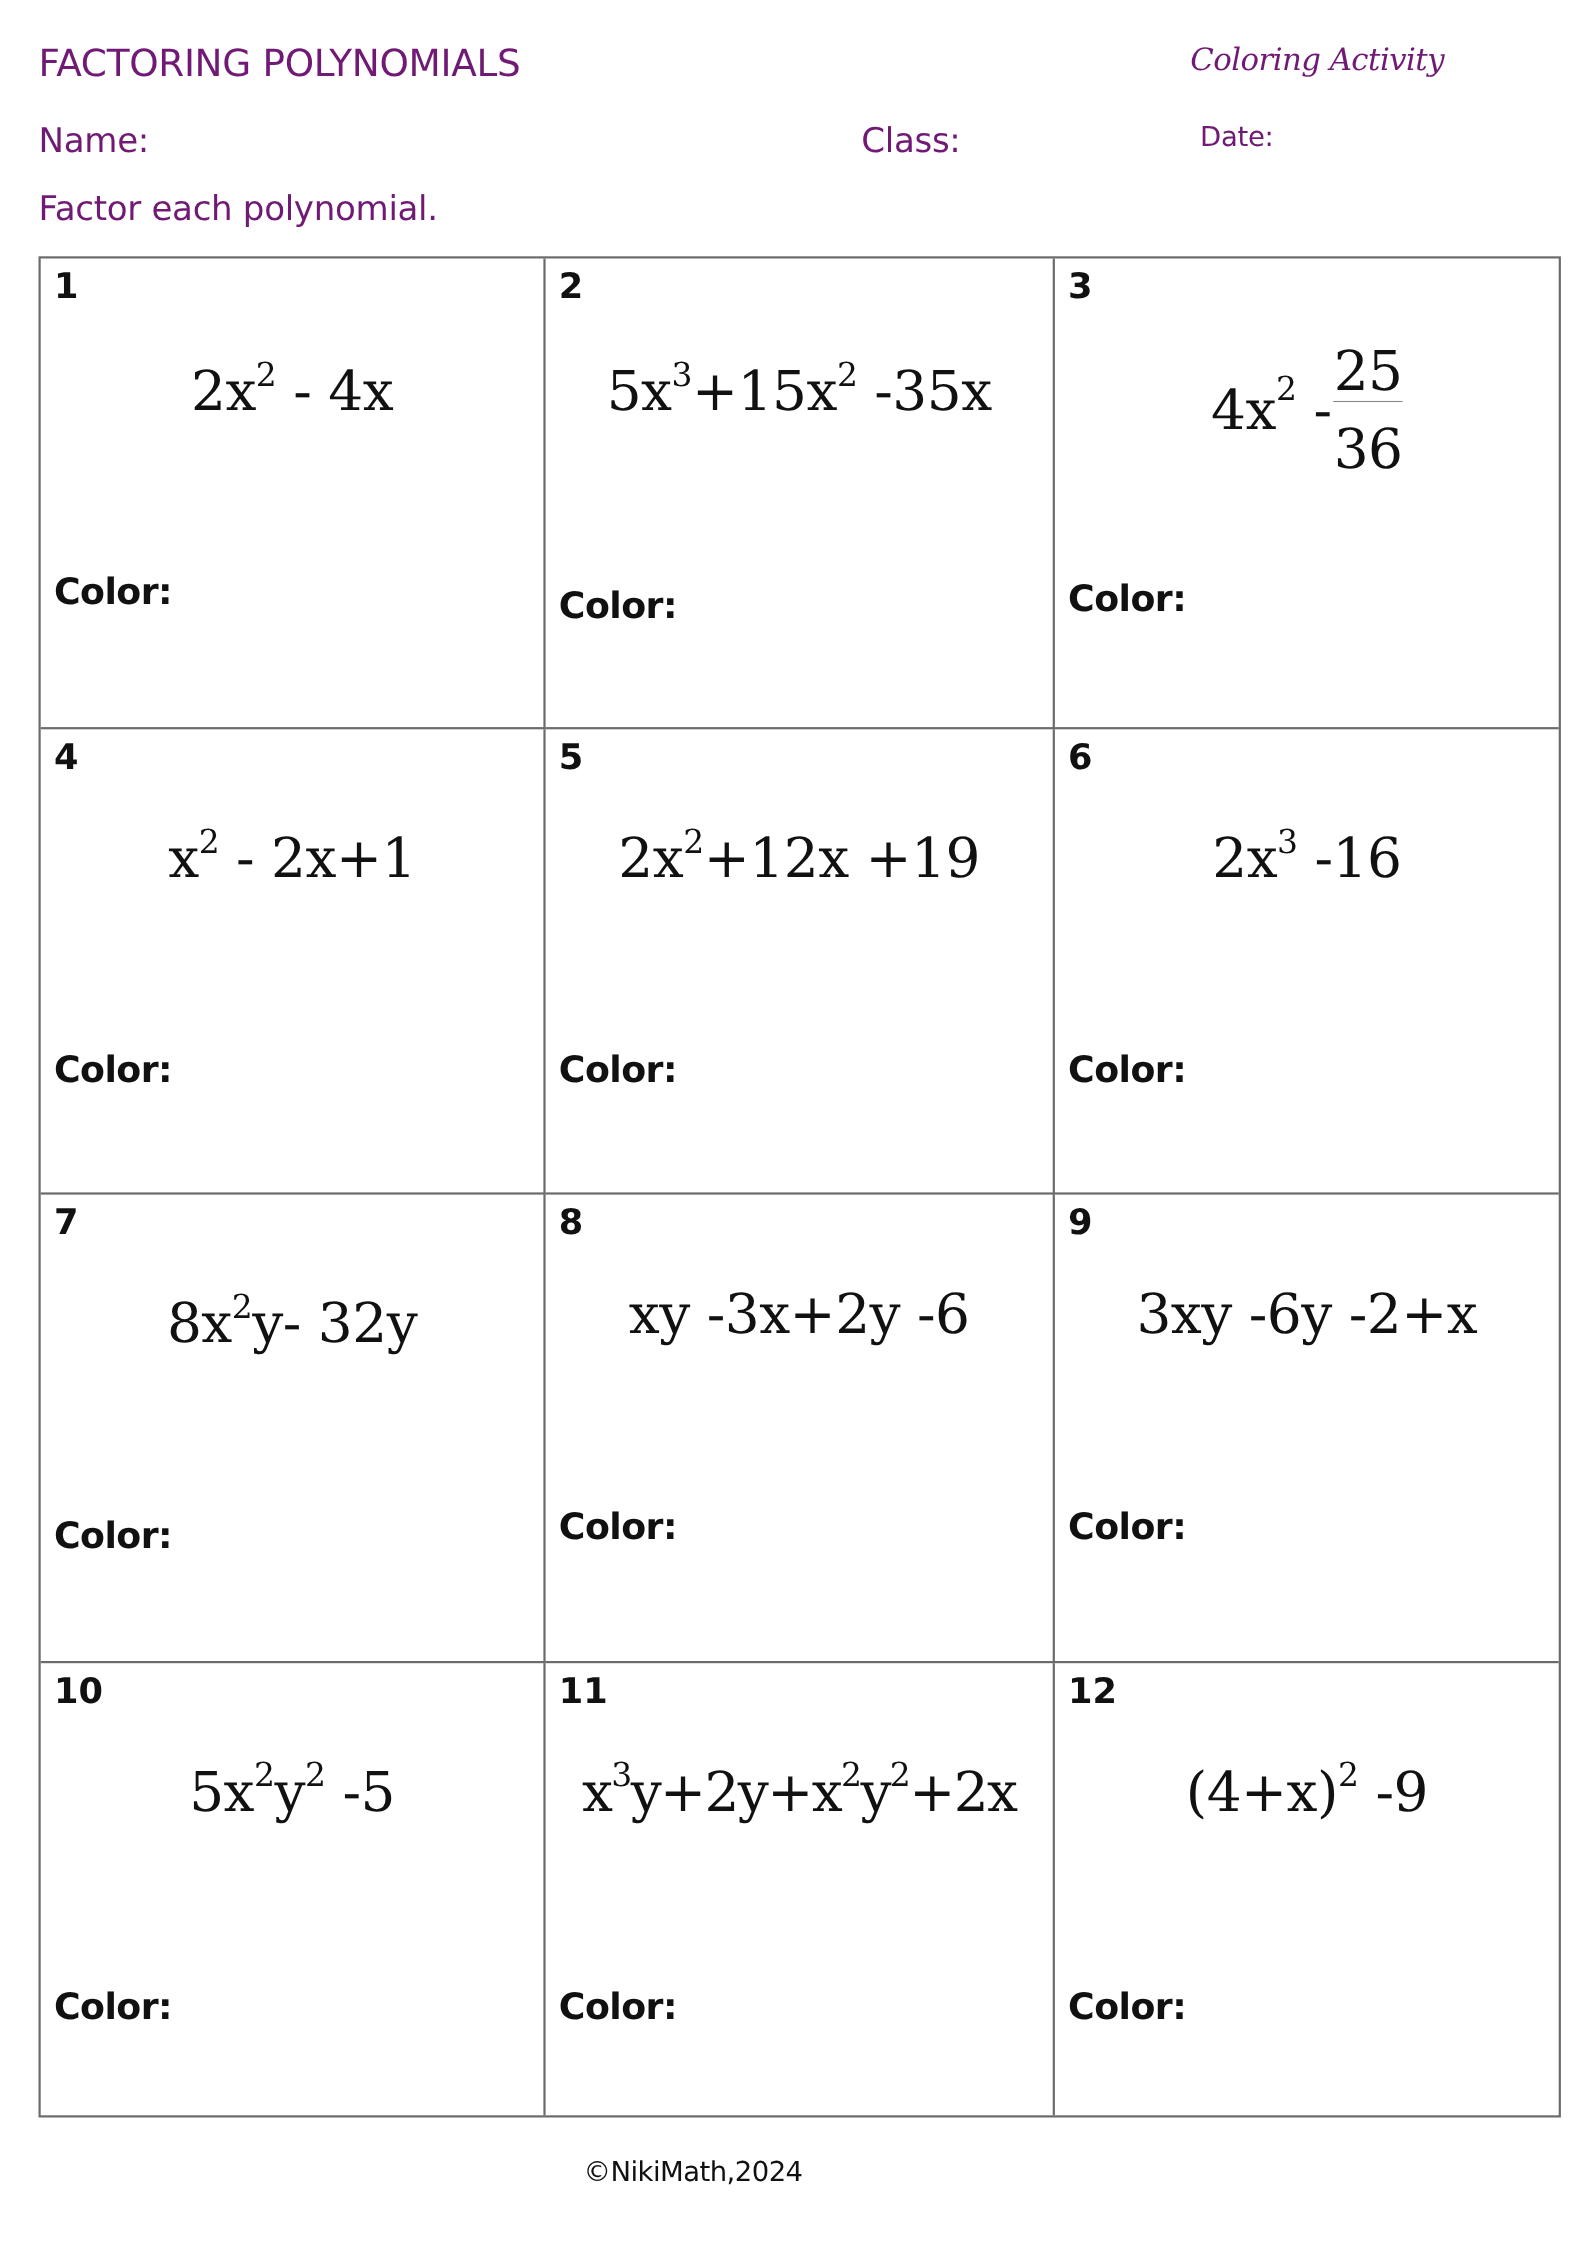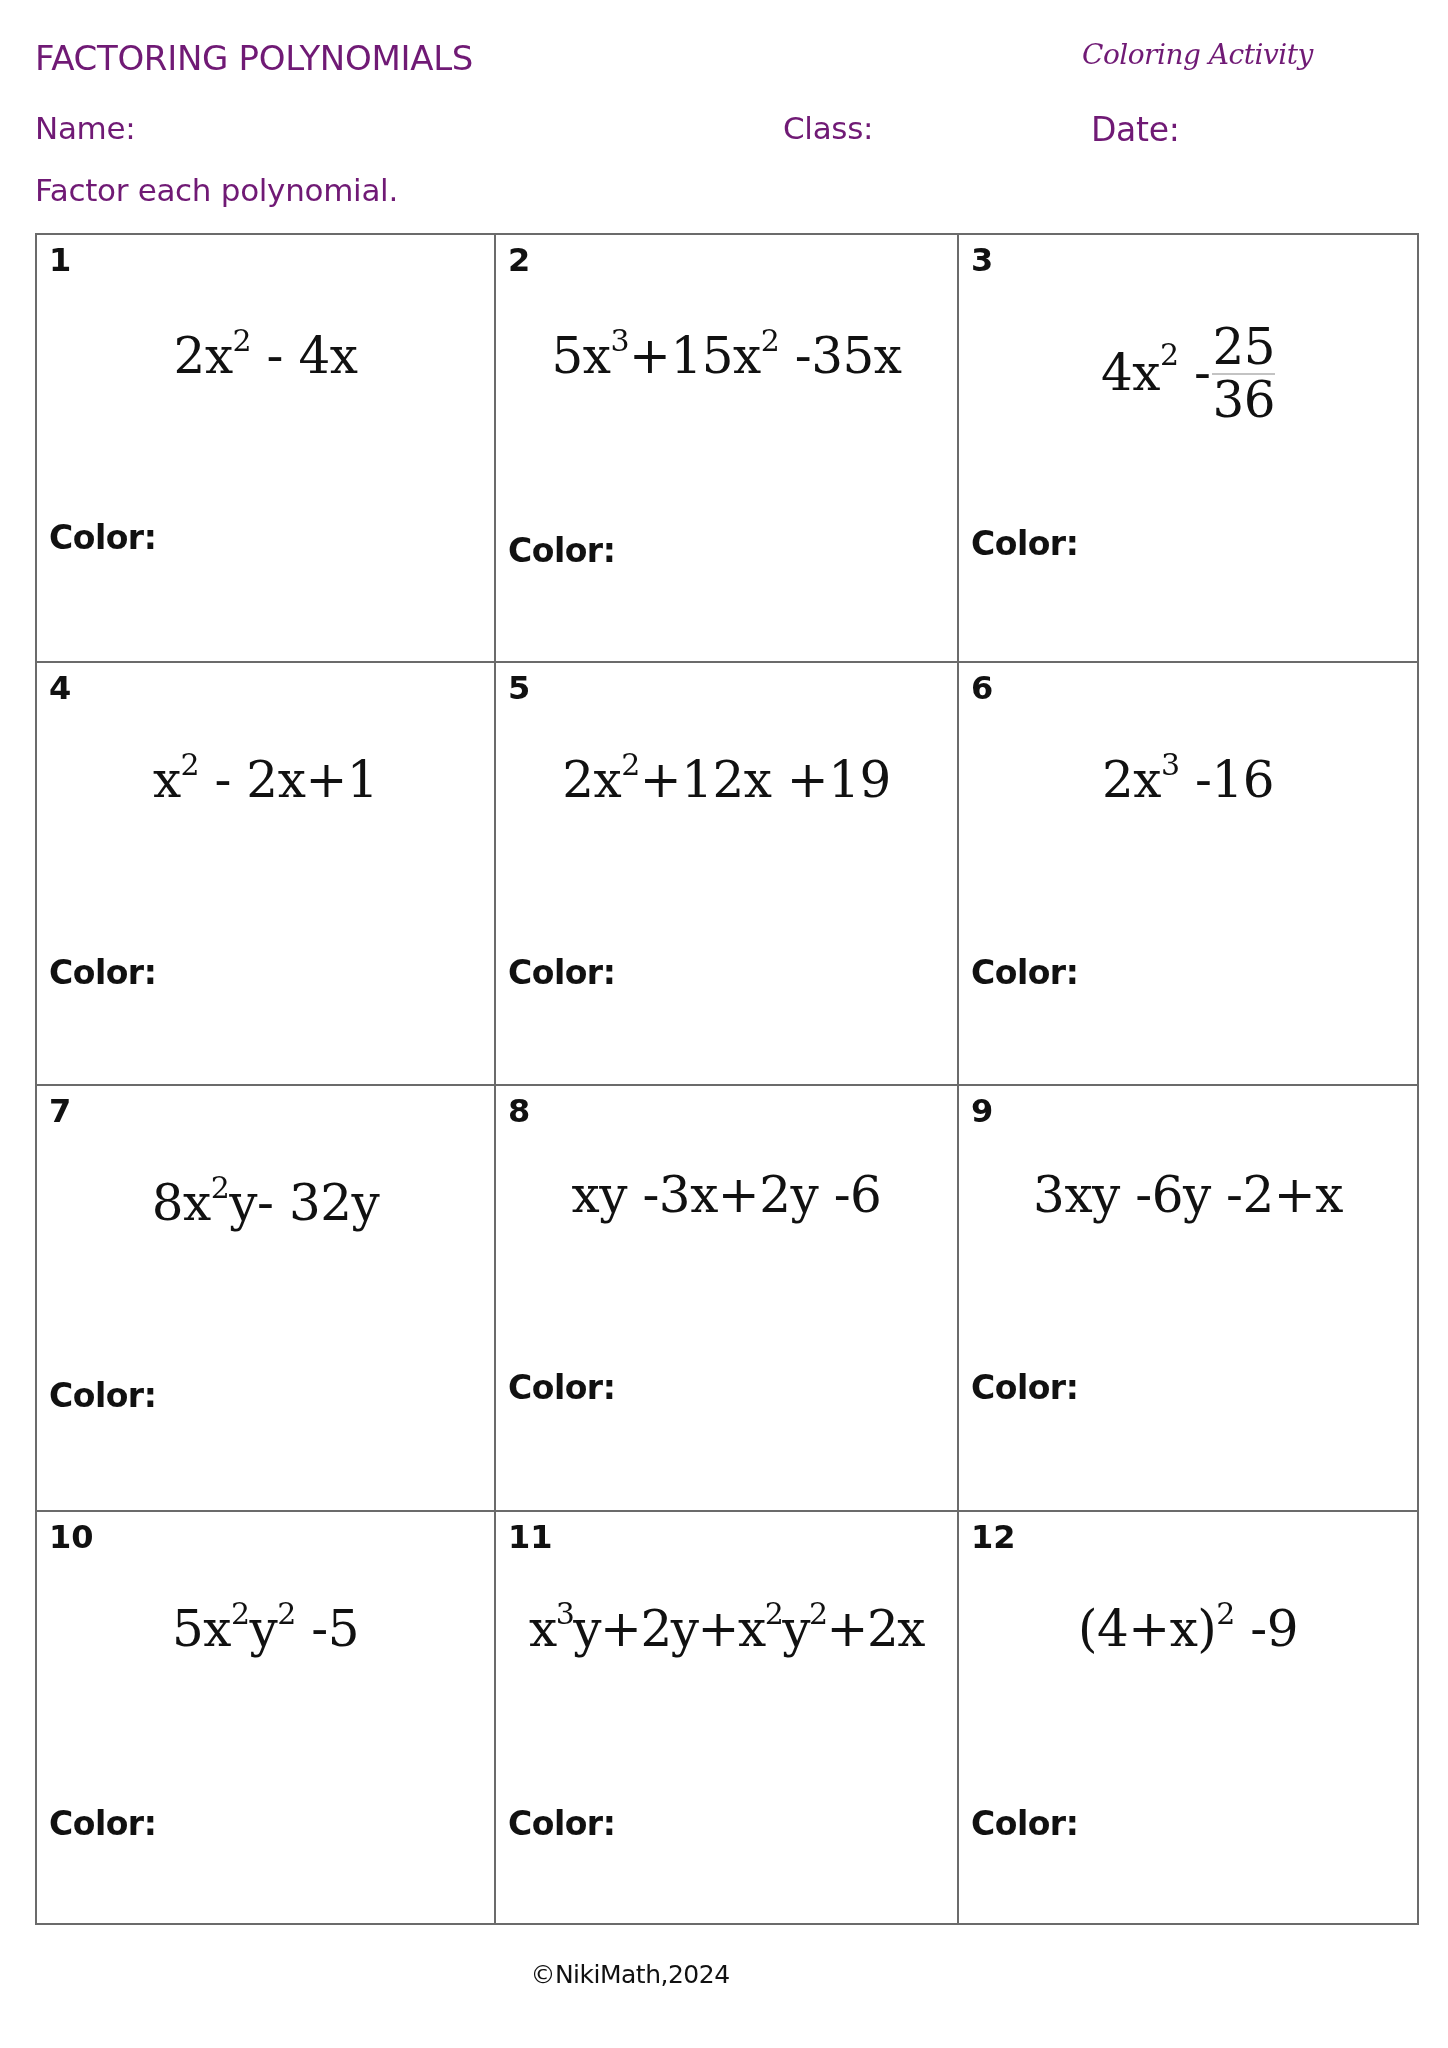--- a/index.html
+++ b/index.html
@@ -3,39 +3,39 @@
 <meta charset="utf-8">
 <style>
   html, body { margin: 0; padding: 0; background: #ffffff; }
   body { width: 1448px; height: 2048px; position: relative; overflow: hidden; color: #111; font-family: "DejaVu Sans", sans-serif; }
   .abs { position: absolute; }
   .hdr { font-family: "DejaVu Sans", sans-serif; font-size: 33px; color: #701a75; white-space: nowrap; letter-spacing: -0.3px; }
   .title { left: 35px; top: 38px; font-size: 34px; }
   .activity { left: 1082px; top: 38px; font-family: "DejaVu Serif", serif; font-style: italic; font-size: 28px; letter-spacing: -0.5px; }
   .name-lbl { left: 35px; top: 110px; font-size: 31px; }
   .class-lbl { left: 783px; top: 110px; font-size: 31px; }
-  .date-lbl { left: 1091px; top: 110px; font-size: 33px; }
+  .date-lbl { left: 1091px; top: 110px; font-size: 25px; }
   .instr { left: 35px; top: 172px; font-size: 31px; }
 
   .grid { position: absolute; left: 35px; top: 233px; width: 1384px; height: 1692px;
           border: 2px solid #6b6b6b; box-sizing: border-box;
           display: grid;
           grid-template-columns: 459px 463px 1fr;
           grid-template-rows: 428px 423px 426px 1fr; }
   .cell { position: relative; border-right: 2px solid #6b6b6b; border-bottom: 2px solid #6b6b6b; box-sizing: border-box; }
   .cell.c3 { border-right: none; }
   .cell.r4 { border-bottom: none; }
   .num { position: absolute; left: 12px; top: 6px; font-family: "DejaVu Sans", sans-serif; font-weight: bold; font-size: 32px; }
   .expr { position: absolute; left: 0; right: 0; text-align: center; font-family: "DejaVu Serif", serif; font-size: 50px; white-space: nowrap; letter-spacing: -0.5px; }
   .expr sup { font-size: 30px; vertical-align: 0; position: relative; top: -22px; }
   .color-lbl { position: absolute; left: 12px; font-family: "DejaVu Sans", sans-serif; font-weight: bold; font-size: 33px; letter-spacing: -0.5px; }
   .frac { display: inline-block; vertical-align: middle; text-align: center; line-height: 1; margin-left: 2px; }
   .frac span { display: block; font-size: 50px; }
   .frac .num-part { border-bottom: 1px solid #888; padding-bottom: 2px; }
-  .frac .den-part { padding-top: 0; }
+  .frac .den-part { padding-top: 18px; }
 
   .footer { position: absolute; left: 0; width: 1260px; top: 1960px; text-align: center; font-family: "DejaVu Sans", sans-serif; font-size: 25px; letter-spacing: -0.5px; }
 </style>
 </head>
 <body>
 
 <div class="abs hdr title">FACTORING POLYNOMIALS</div>
 <div class="abs hdr activity">Coloring Activity</div>
 <div class="abs hdr name-lbl">Name:</div>
 <div class="abs hdr class-lbl">Class:</div>

